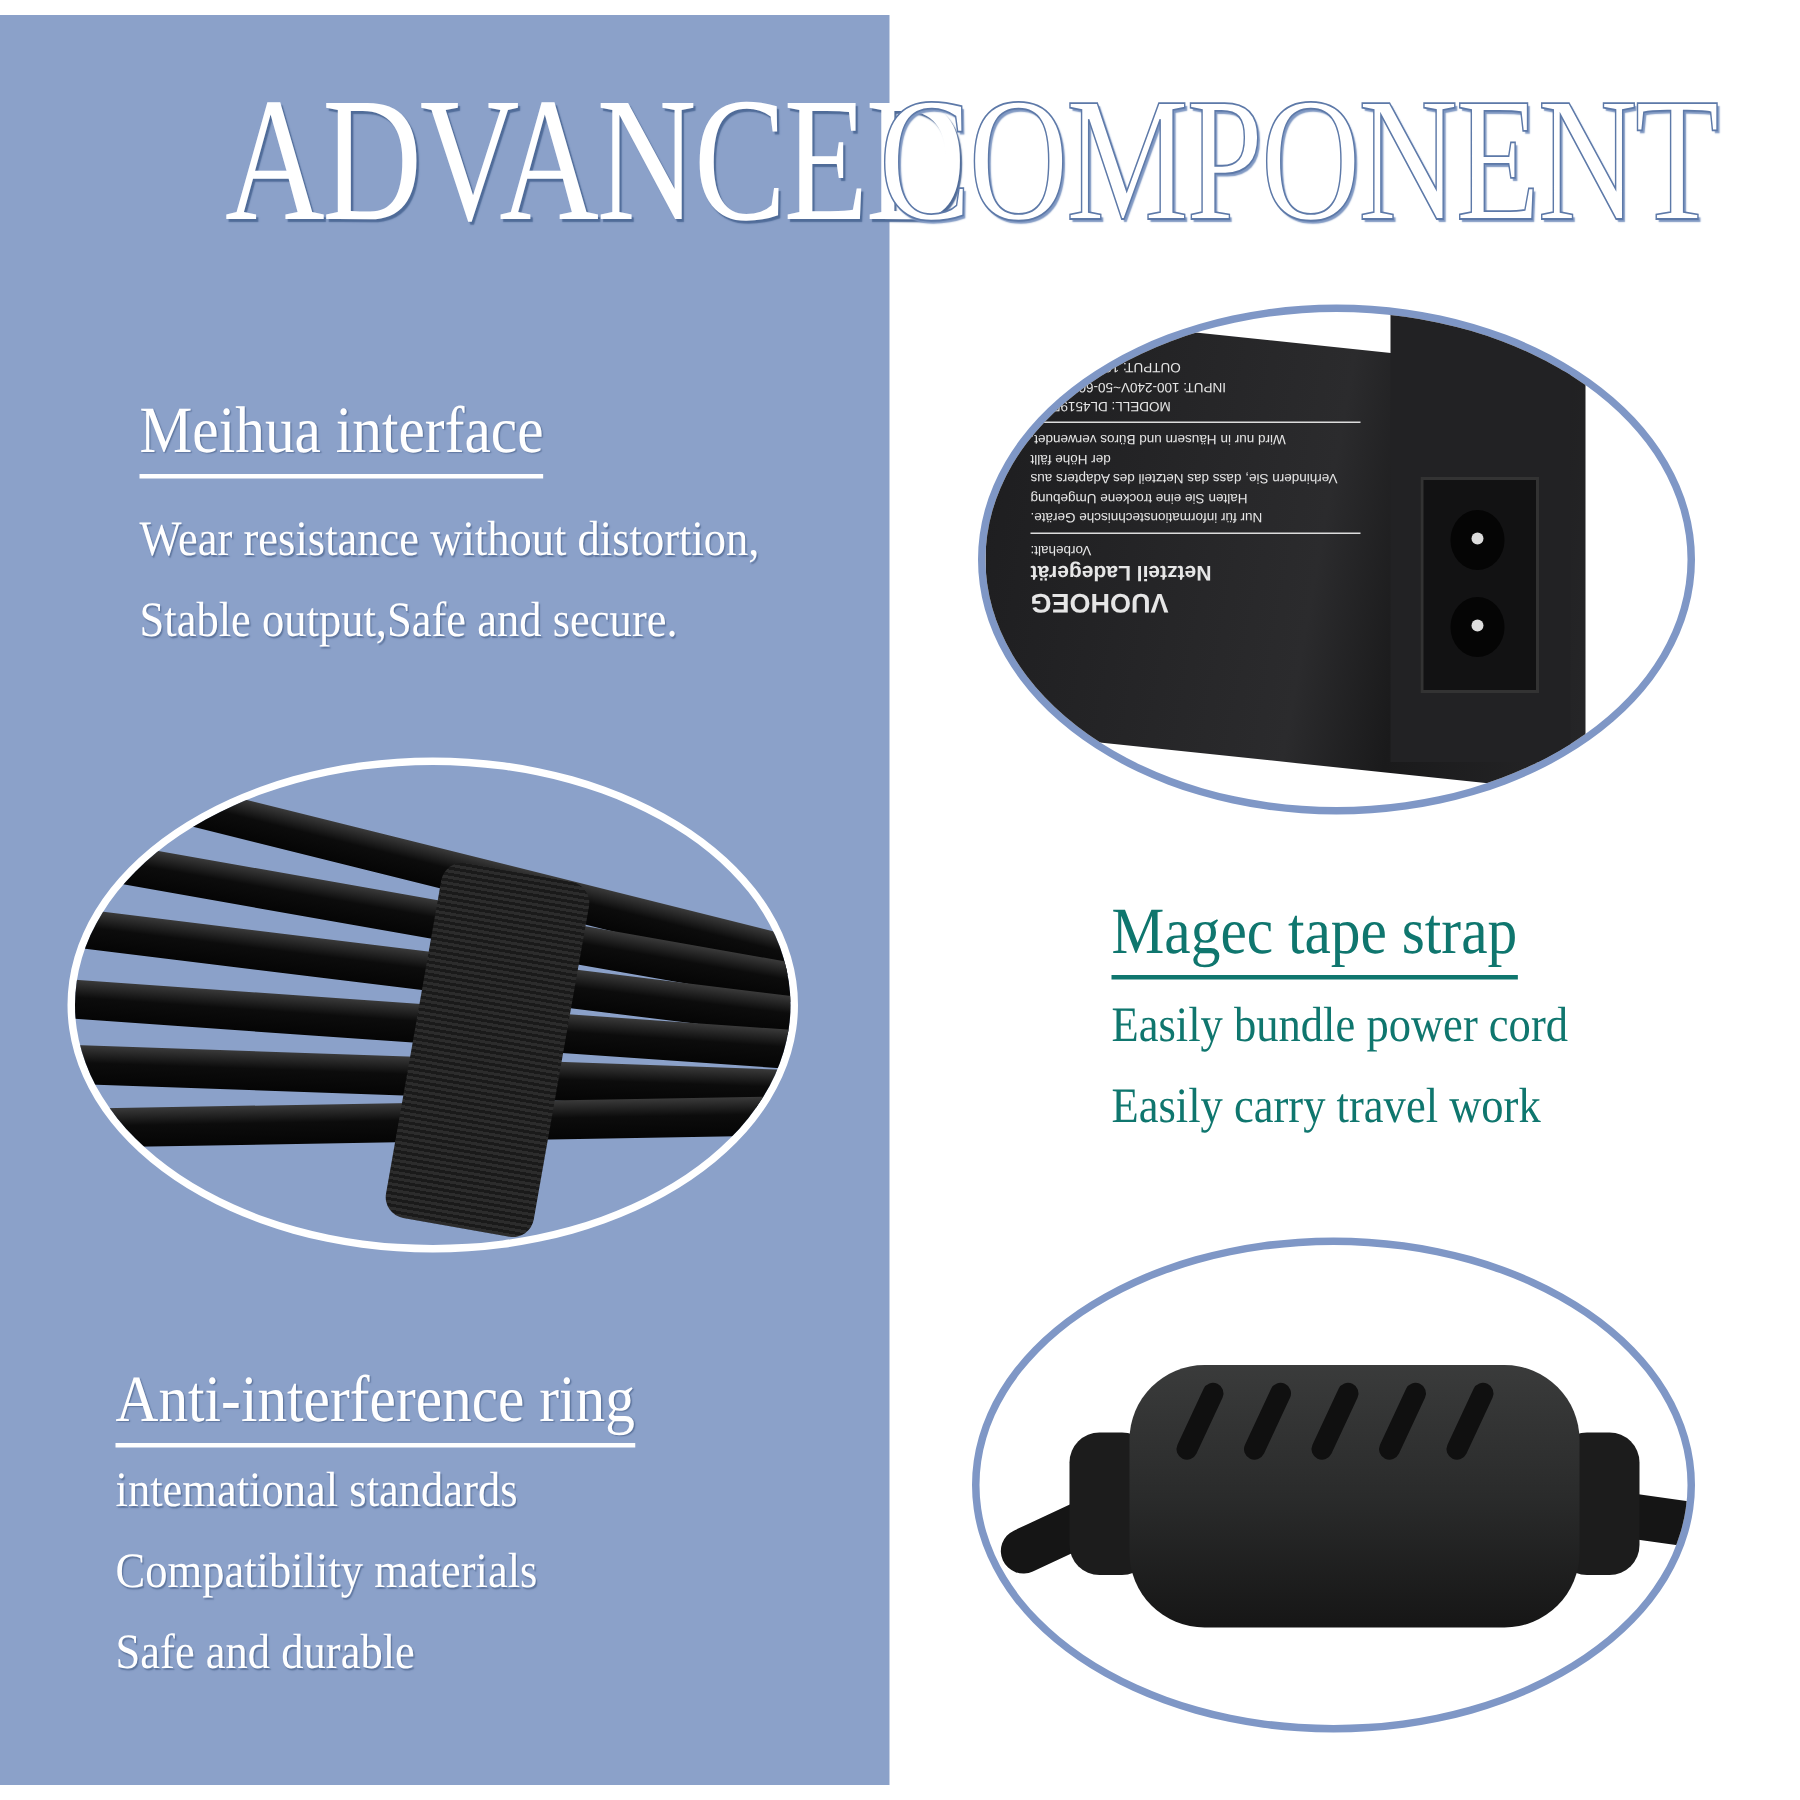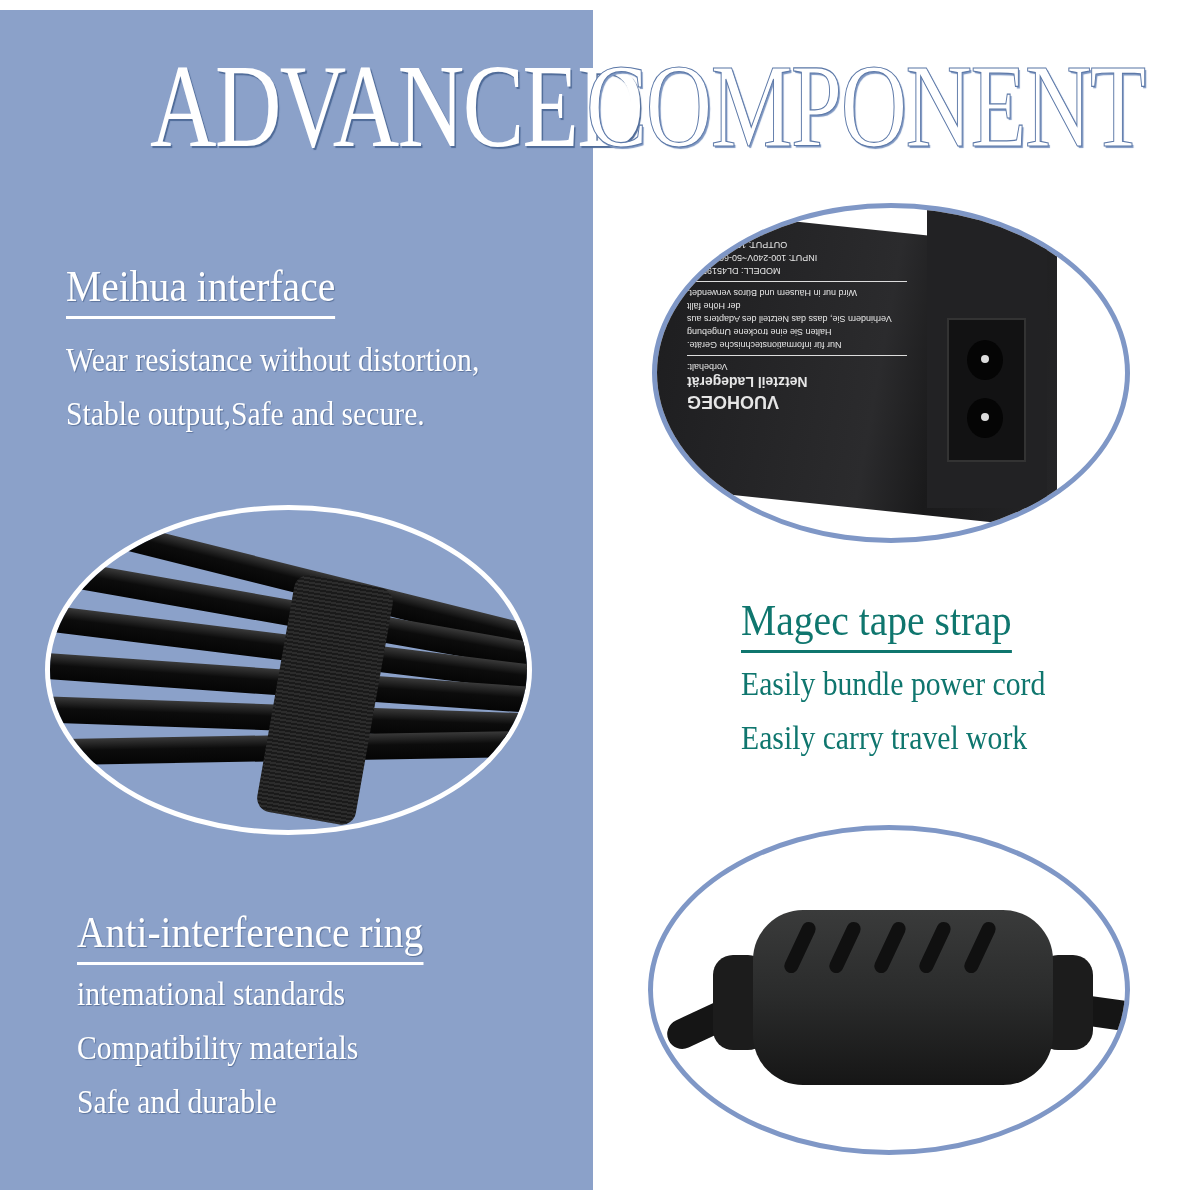--- a/index.html
+++ b/index.html
@@ -116,21 +116,21 @@
 </head>
 <body>
 
 <div class="left-panel"></div>
 
 <div class="headline">
   <span class="hl-left">ADVANCED</span>
   <span class="hl-right">COMPONENT</span>
 </div>
 
-<div class="section on-blue" style="left:66px; top:262px;">
+<div class="section on-blue" style="left:93px; top:262px;">
   <h2>Meihua interface</h2>
   <div style="height:14px"></div>
   <p>Wear resistance without distortion,</p>
   <p>Stable output,Safe and secure.</p>
 </div>
 
 <div class="section on-white" style="left:741px; top:596px;">
   <h2>Magec tape strap</h2>
   <div style="height:4px"></div>
   <p>Easily bundle power cord</p>

